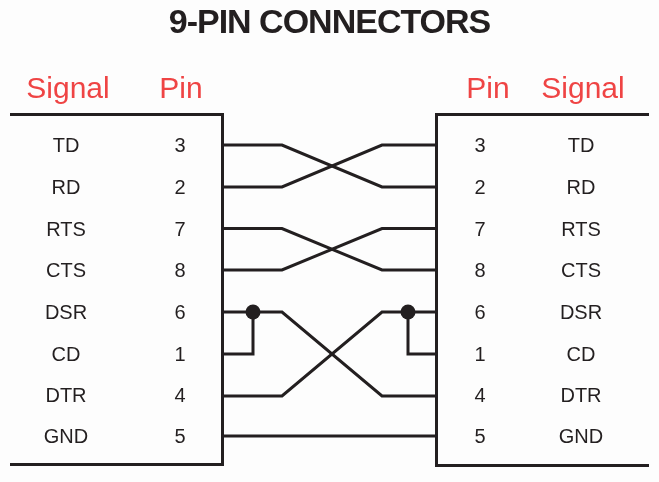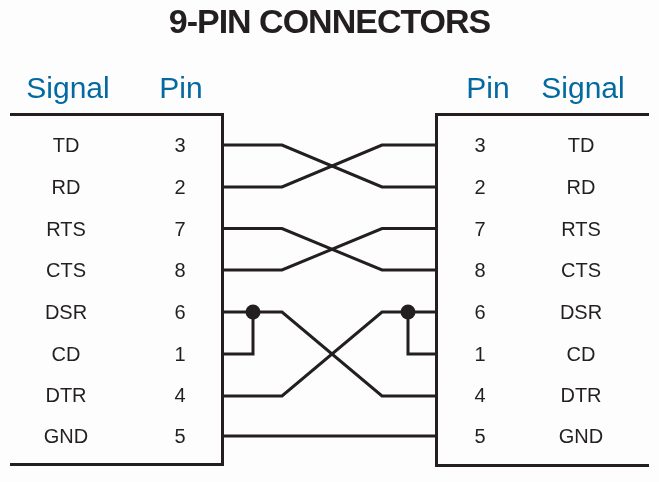--- a/index.html
+++ b/index.html
@@ -24,21 +24,21 @@
     font-size: 34px;
     font-weight: 700;
     letter-spacing: -1px;
     color: #231f20;
   }
   .hdr {
     position: absolute;
     transform: translate(-50%, -50%);
     font-size: 30px;
     white-space: nowrap;
-    color: #0369a1;
+    color: #ef4444;
   }
   .cell {
     position: absolute;
     transform: translate(-50%, -50%);
     font-size: 20px;
     white-space: nowrap;
     color: #231f20;
   }
   svg.wiring {
     position: absolute;

